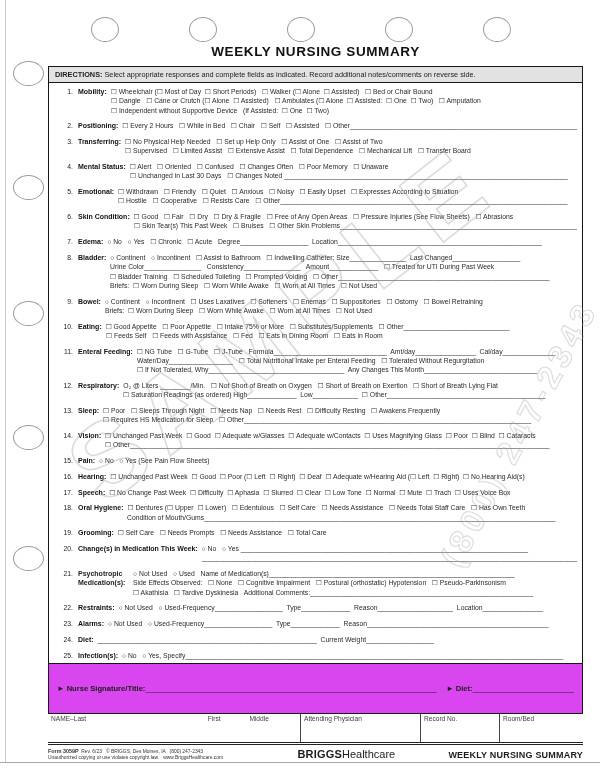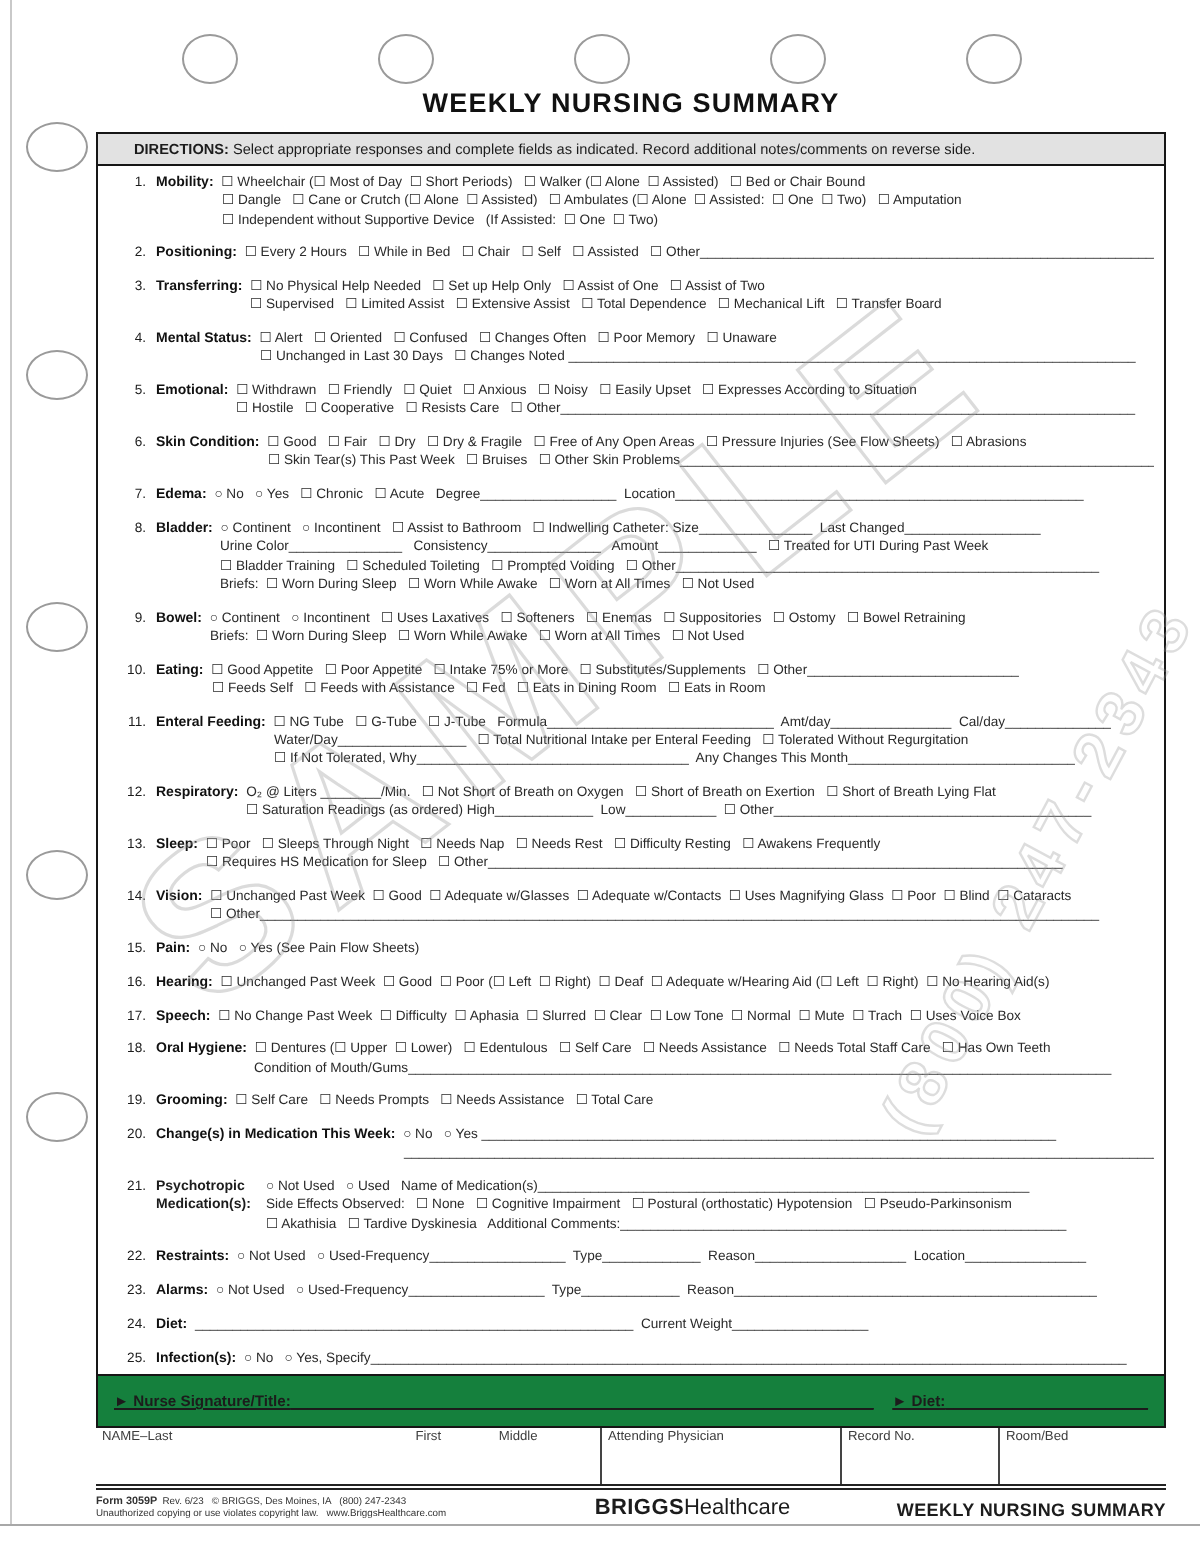--- a/index.html
+++ b/index.html
@@ -11,35 +11,35 @@
   
   .hole{position:absolute;border:1px solid #9a9a9a;border-radius:50%;background:#fff;}
   .hole.top{width:26px;height:23px;top:17px;}
   .hole.left{width:29px;height:23px;left:13px;}
   
   .title{position:absolute;left:48px;top:44px;width:535px;text-align:center;
          font-size:13.5px;font-weight:bold;letter-spacing:.6px;color:#111;}
   
   .form-box{position:absolute;left:48px;top:66px;width:535px;height:648px;
             border:1.6px solid #161616;box-sizing:border-box;display:flex;flex-direction:column;background:#fff;}
-  .directions{background:#e2e2e2;border-bottom:1.2px solid #161616;padding:3px 18px;
+  .directions{background:#e2e2e2;border-bottom:1.2px solid #161616;padding:3px 6px;
               font-size:7.3px;line-height:9px;white-space:pre;overflow:hidden;}
   .directions .b{font-weight:bold;}
   .items{flex:1;display:flex;flex-direction:column;justify-content:space-between;
          padding:4px 5px 3px 9px;overflow:hidden;min-height:0;}
   .item{display:flex;align-items:flex-start;}
   .num{flex:none;width:15px;text-align:right;margin-right:5px;font-size:6.8px;line-height:9.3px;}
   .labelcol{flex:none;width:55px;font-weight:bold;font-size:7px;line-height:9.3px;}
   .lines{flex:1;min-width:0;overflow:hidden;}
   .line{white-space:pre;overflow:hidden;font-size:6.8px;line-height:9.3px;color:#2a2a2a;}
   .line .label{font-weight:bold;font-size:7px;color:#111;}
   
-  .sig-bar{flex:none;height:25px;background:#15803d;border-top:1.6px solid #161616;
-           display:flex;align-items:center;justify-content:space-between;padding:0 8px;
-           font-size:7.6px;white-space:pre;overflow:hidden;text-decoration:underline;}
+  .sig-bar{flex:none;height:25px;background:#d946ef;border-top:1.6px solid #161616;
+           display:flex;align-items:center;justify-content:space-between;padding:12px 8px;
+           font-size:7.6px;white-space:pre;overflow:hidden;}
   .sig-bar .b{font-weight:bold;}
   
   .name-table{position:absolute;left:48px;top:714px;width:535px;height:31px;box-sizing:border-box;
               display:flex;border-bottom:3px double #222;background:#fff;}
   .nt-cell{box-sizing:border-box;padding:1px 3px;font-size:6.6px;color:#3d3d3d;overflow:hidden;}
   .nt-namecell{width:252px;display:flex;}
   .nt-namecell span{display:block;}
   .nt-last{width:158px;}
   .nt-first{width:42px;}
   .nt-middle{width:48px;}

